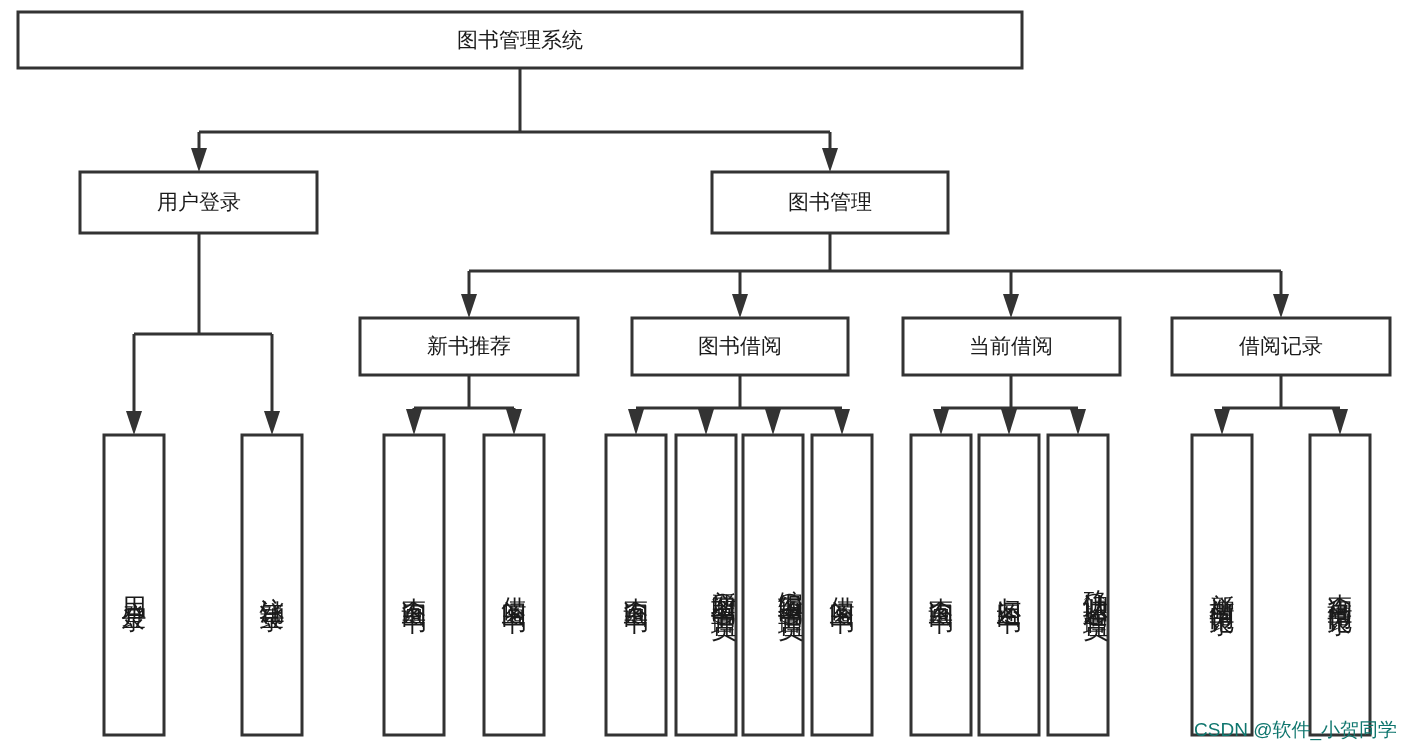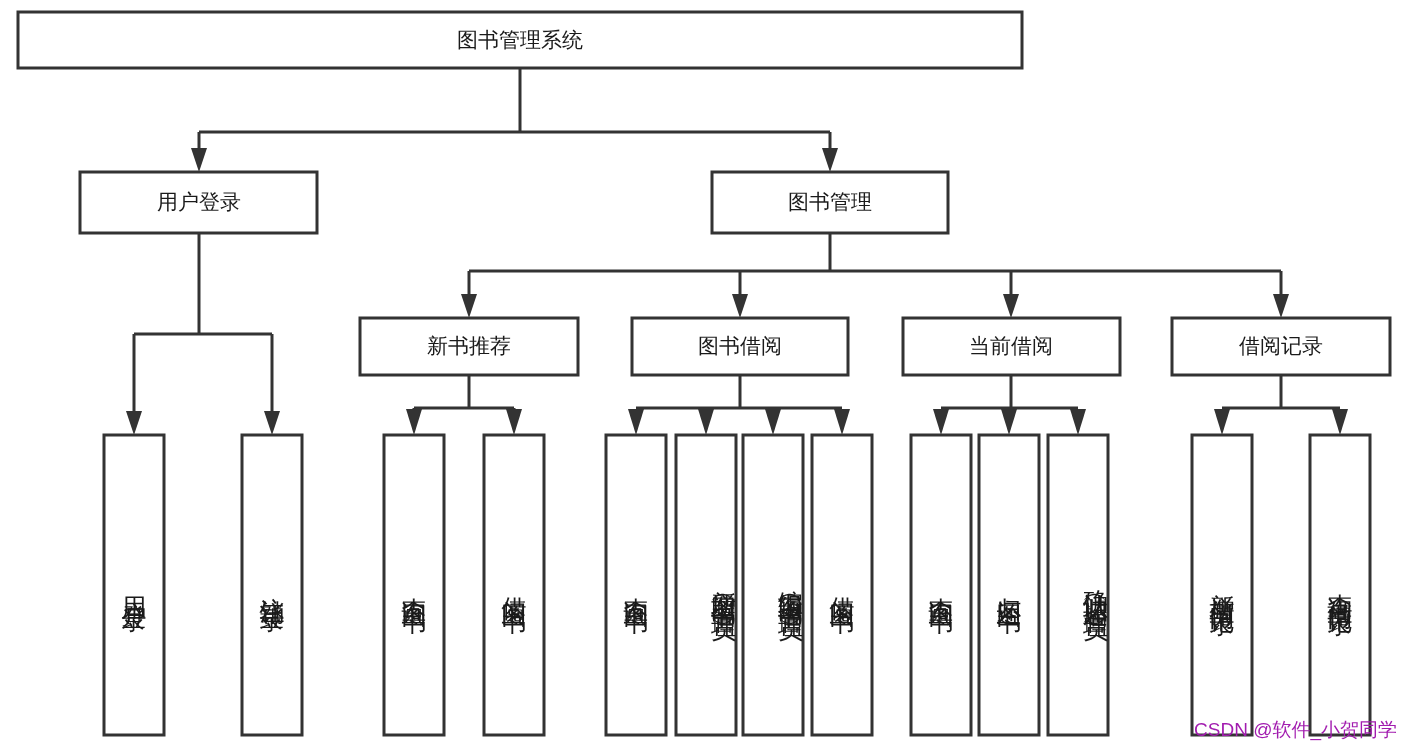--- a/index.html
+++ b/index.html
@@ -63,21 +63,21 @@
     display: flex;
     align-items: flex-start;
     justify-content: center;
   }
   .watermark {
     position: absolute;
     right: 8px;
     bottom: 4px;
     font-family: "Liberation Sans", "DejaVu Sans", sans-serif;
     font-size: 19px;
-    color: #a21caf;
+    color: #0f766e;
     white-space: nowrap;
     pointer-events: none;
   }
 </style>
 </head>
 <body>
 
 <svg id="diagram" viewBox="0 0 1405 747">
 
   <defs></defs>

